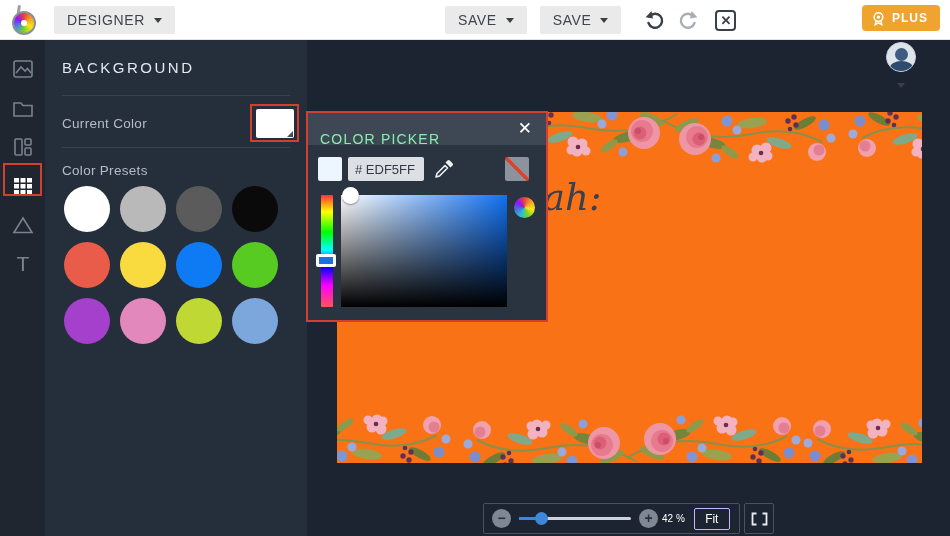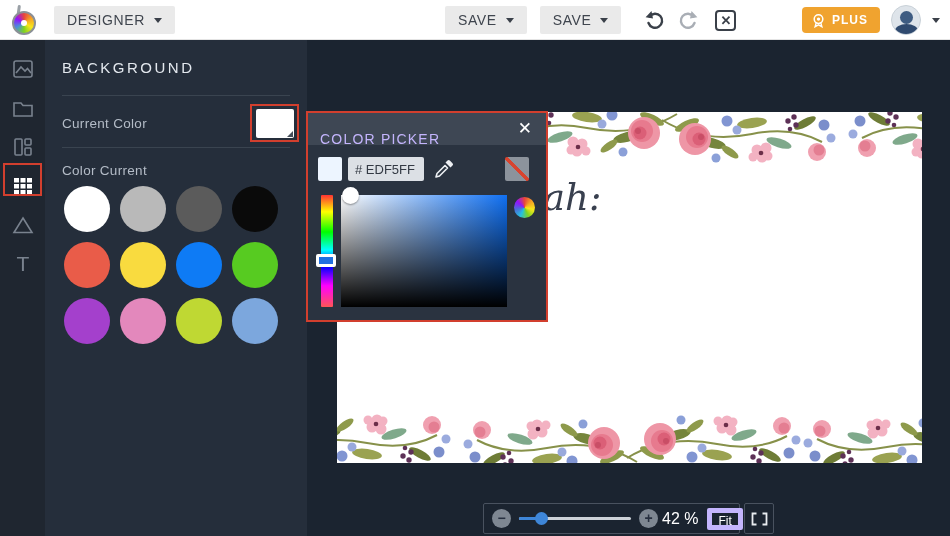--- a/index.html
+++ b/index.html
@@ -14,21 +14,21 @@
     background:conic-gradient(#e8453c,#f6a623,#f8e71c,#7ed321,#4a90d9,#9013fe,#e8453c);
     border:2px solid #8b9096;}
   .logo .wheel::after{content:"";position:absolute;left:7px;top:7px;width:6px;height:6px;border-radius:50%;background:#fff;}
   .tb-btn{height:28px;background:#EAEAEA;border:none;border-radius:2px;display:flex;align-items:center;gap:9px;
     padding:0 13px;font-size:14px;color:#3F454E;letter-spacing:0.6px;cursor:pointer;}
   .caret{width:0;height:0;border-left:4px solid transparent;border-right:4px solid transparent;border-top:5px solid #3A4049;}
   .designer-btn{position:absolute;left:54px;top:6px;align-items:center;}
   .center-group{position:absolute;left:445px;top:6px;display:flex;align-items:center;}
   .icon-btn{background:none;border:none;padding:0;cursor:pointer;display:flex;align-items:center;justify-content:center;}
   .close-box{width:21px;height:21px;border:2px solid #3A4049;border-radius:4px;color:#3A4049;font-size:13px;font-weight:bold;line-height:17px;text-align:center;}
-  .right-group{position:absolute;right:10px;top:5px;display:flex;align-items:center;gap:11px;}
+  .right-group{position:absolute;right:10px;top:5px;display:flex;align-items:center;gap:11px;flex-direction:column;}
   .plus-btn{height:26px;border:none;border-radius:4px;padding:0 12px 0 9px;display:flex;align-items:center;gap:6px;
     color:#fff;font-size:12px;font-weight:bold;letter-spacing:1px;cursor:pointer;}
   .avatar{width:30px;height:30px;border-radius:50%;background:#DEE4EA;position:relative;overflow:hidden;border:1px solid #c9d1d8;}
   .avatar .head{position:absolute;left:8px;top:5px;width:13px;height:13px;border-radius:50%;background:#3E5C82;}
   .avatar .body{position:absolute;left:3px;top:18px;width:23px;height:14px;border-radius:50% 50% 0 0;background:#2F4A6F;}
 
   
   .rail{position:absolute;left:0;top:40px;width:45px;height:496px;background:#1F2630;z-index:10;
     display:flex;flex-direction:column;align-items:center;padding-top:9px;}
   .rail-item{width:45px;height:39px;display:flex;align-items:center;justify-content:center;cursor:pointer;position:relative;}
@@ -58,29 +58,29 @@
 
   
   .zoombar{position:absolute;left:176px;top:463px;width:257px;height:31px;border:1px solid #49525F;border-radius:2px;
     display:flex;align-items:center;padding:0 8px;}
   .zbtn{width:19px;height:19px;border-radius:50%;background:#7E8792;border:none;color:#273040;font-size:14px;font-weight:bold;
     line-height:17px;text-align:center;padding:0;cursor:pointer;flex:none;}
   .slider{position:relative;width:112px;height:13px;margin:0 8px;flex:none;cursor:pointer;}
   .slider .track{position:absolute;left:0;top:5px;width:112px;height:3px;background:#CDD2D8;border-radius:2px;}
   .slider .fill{position:absolute;left:0;top:5px;width:22px;height:3px;background:#3E86D8;border-radius:2px;}
   .slider .knob{position:absolute;left:16px;top:0;width:13px;height:13px;border-radius:50%;background:#3E86D8;}
-  .zoom-pct{color:#fff;font-size:16px;margin:0 9px 0 4px;white-space:nowrap;}
-  .fit-btn{width:36px;height:22px;background:none;border:5px solid #c4b5fd;border-radius:2px;color:#fff;font-size:12px;cursor:pointer;}
+  .zoom-pct{color:#fff;font-size:10px;margin:0 9px 0 4px;white-space:nowrap;}
+  .fit-btn{width:36px;height:22px;background:none;border:1px solid #c4b5fd;border-radius:2px;color:#fff;font-size:12px;cursor:pointer;}
   .fs-box{position:absolute;left:437px;top:463px;width:30px;height:31px;border:1px solid #49525F;border-radius:2px;
     display:flex;align-items:center;justify-content:center;cursor:pointer;}
 
   
   .picker{position:absolute;left:306px;top:111px;width:242px;height:211px;border:2px solid #D23F2E;background:#2A3340;z-index:15;}
   .picker-header{position:absolute;left:0;top:0;width:238px;height:32px;background:#3E4754;display:flex;align-items:center;}
-  .picker-title{margin-left:12px;font-size:14px;letter-spacing:1.2px;color:#c4b5fd;margin-top:20px;}
+  .picker-title{margin-left:12px;font-size:14px;letter-spacing:1.2px;color:#86efac;margin-top:20px;}
   .picker-close{position:absolute;right:8px;top:4px;background:none;border:none;color:#fff;font-size:17px;cursor:pointer;}
   .pk-swatch{position:absolute;left:10px;top:44px;width:24px;height:24px;border-radius:2px;background:#EDF5FF;}
   .pk-hex{position:absolute;left:40px;top:44px;width:76px;height:24px;background:#DCE0E5;border:none;border-radius:2px;
     font-size:13px;color:#343A44;padding:0 0 0 7px;}
   .pk-dropper{position:absolute;left:124px;top:44px;width:24px;height:24px;}
   .pk-nocolor{position:absolute;left:197px;top:44px;width:24px;height:24px;border-radius:2px;background:#8C939C;
     background-image:linear-gradient(45deg,transparent 44%,#D8442F 44%,#D8442F 56%,transparent 56%);cursor:pointer;}
   .pk-hue{position:absolute;left:13px;top:82px;width:12px;height:112px;border-radius:1px;cursor:pointer;
     background:linear-gradient(to bottom,#f33 0%,#ff0 15%,#0f0 33%,#0ff 49%,#00f 64%,#f0f 81%,#f55 100%);}
   .pk-hue-knob{position:absolute;left:8px;top:141px;width:20px;height:13px;background:#1F6FE0;border:3px solid #fff;border-radius:2px;}
@@ -199,40 +199,40 @@
 
   <aside class="panel">
     <h2 class="panel-title" style="margin:0;font-weight:normal;">BACKGROUND</h2>
     <div class="divider d1"></div>
     <span class="panel-label lbl-current">Current Color</span>
     <div class="current-swatch" style="background: rgb(255, 255, 255);">
       <span class="fold"></span>
     </div>
     <div class="hl-swatch"></div>
     <div class="divider d2"></div>
-    <span class="panel-label lbl-presets">Color Current</span>
+    <span class="panel-label lbl-presets">Color Presets</span>
     <div class="presets-grid">
         <div class="preset" style="background: rgb(255, 255, 255);"></div>
         <div class="preset" style="background: rgb(185, 185, 185);"></div>
         <div class="preset" style="background: rgb(91, 91, 91);"></div>
         <div class="preset" style="background: rgb(10, 10, 10);"></div>
         <div class="preset" style="background: rgb(233, 92, 73);"></div>
         <div class="preset" style="background: rgb(249, 219, 63);"></div>
         <div class="preset" style="background: rgb(14, 123, 245);"></div>
         <div class="preset" style="background: rgb(87, 203, 33);"></div>
         <div class="preset" style="background: rgb(164, 64, 204);"></div>
         <div class="preset" style="background: rgb(227, 136, 188);"></div>
         <div class="preset" style="background: rgb(191, 216, 51);"></div>
         <div class="preset" style="background: rgb(124, 167, 221);"></div>
       </div>
   </aside>
 
   <main class="workspace">
 
-    <div class="canvas" style="background: #ffffff;">
+    <div class="canvas" style="background: #f97316;">
       <svg class="floral-top" width="585" height="76" viewBox="0 0 585 76">
         <defs>
           <g id="sprig">
             <path d="M5,8 Q45,32 95,22 Q135,14 165,30" stroke="#87914A" stroke-width="2" fill="none"></path>
             <ellipse cx="30" cy="13" rx="13" ry="4.5" fill="#8E9A4B" transform="rotate(-25 30 13)"></ellipse>
             <ellipse cx="55" cy="31" rx="14" ry="5" fill="#75853C" transform="rotate(14 55 31)"></ellipse>
             <ellipse cx="95" cy="11" rx="15" ry="5" fill="#9AA251" transform="rotate(-8 95 11)"></ellipse>
             <ellipse cx="122" cy="31" rx="13" ry="4.5" fill="#7FA98B" transform="rotate(18 122 31)"></ellipse>
             <ellipse cx="148" cy="11" rx="12" ry="4" fill="#6E7C36" transform="rotate(-28 148 11)"></ellipse>
             <ellipse cx="73" cy="40" rx="10" ry="3.8" fill="#8E9A4B" transform="rotate(35 73 40)"></ellipse>

